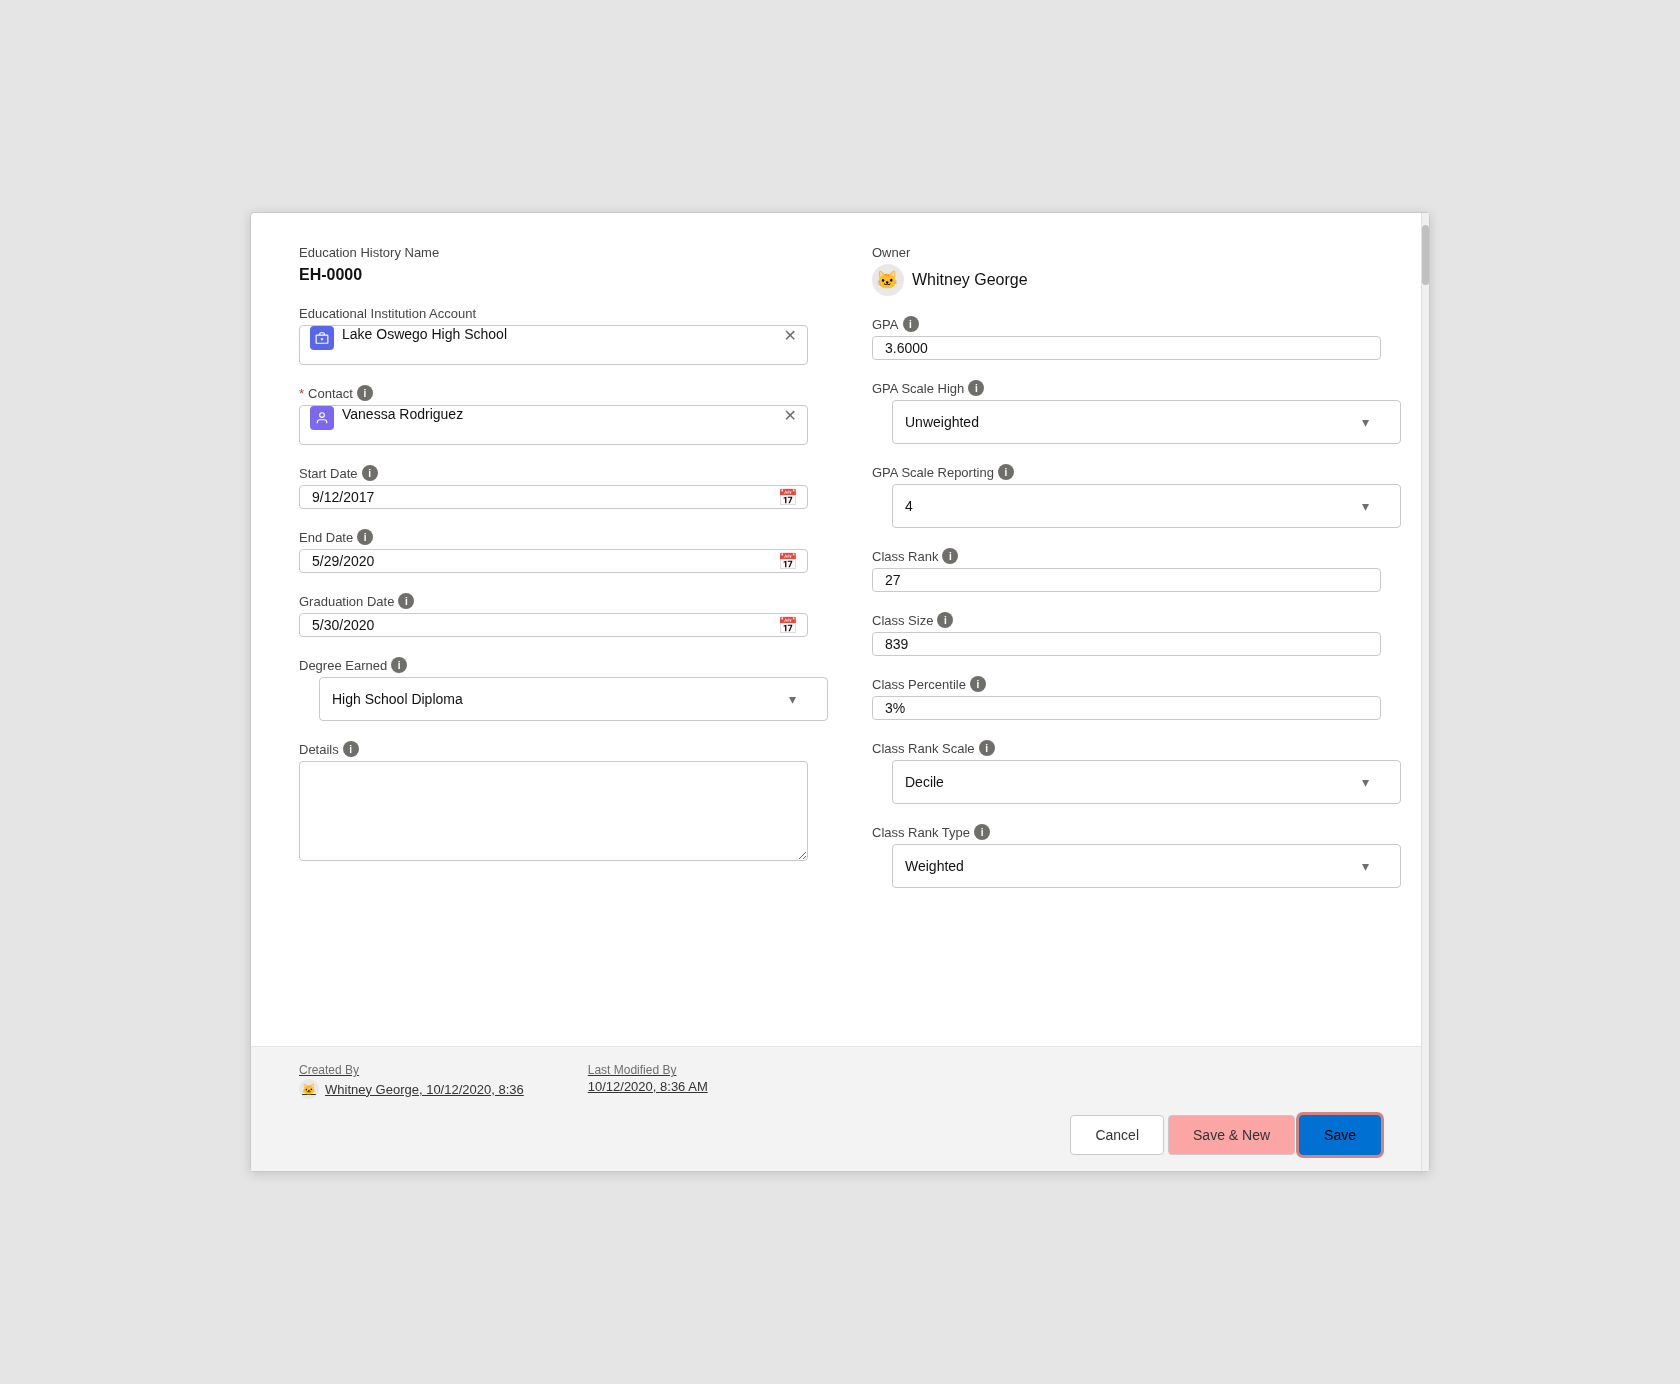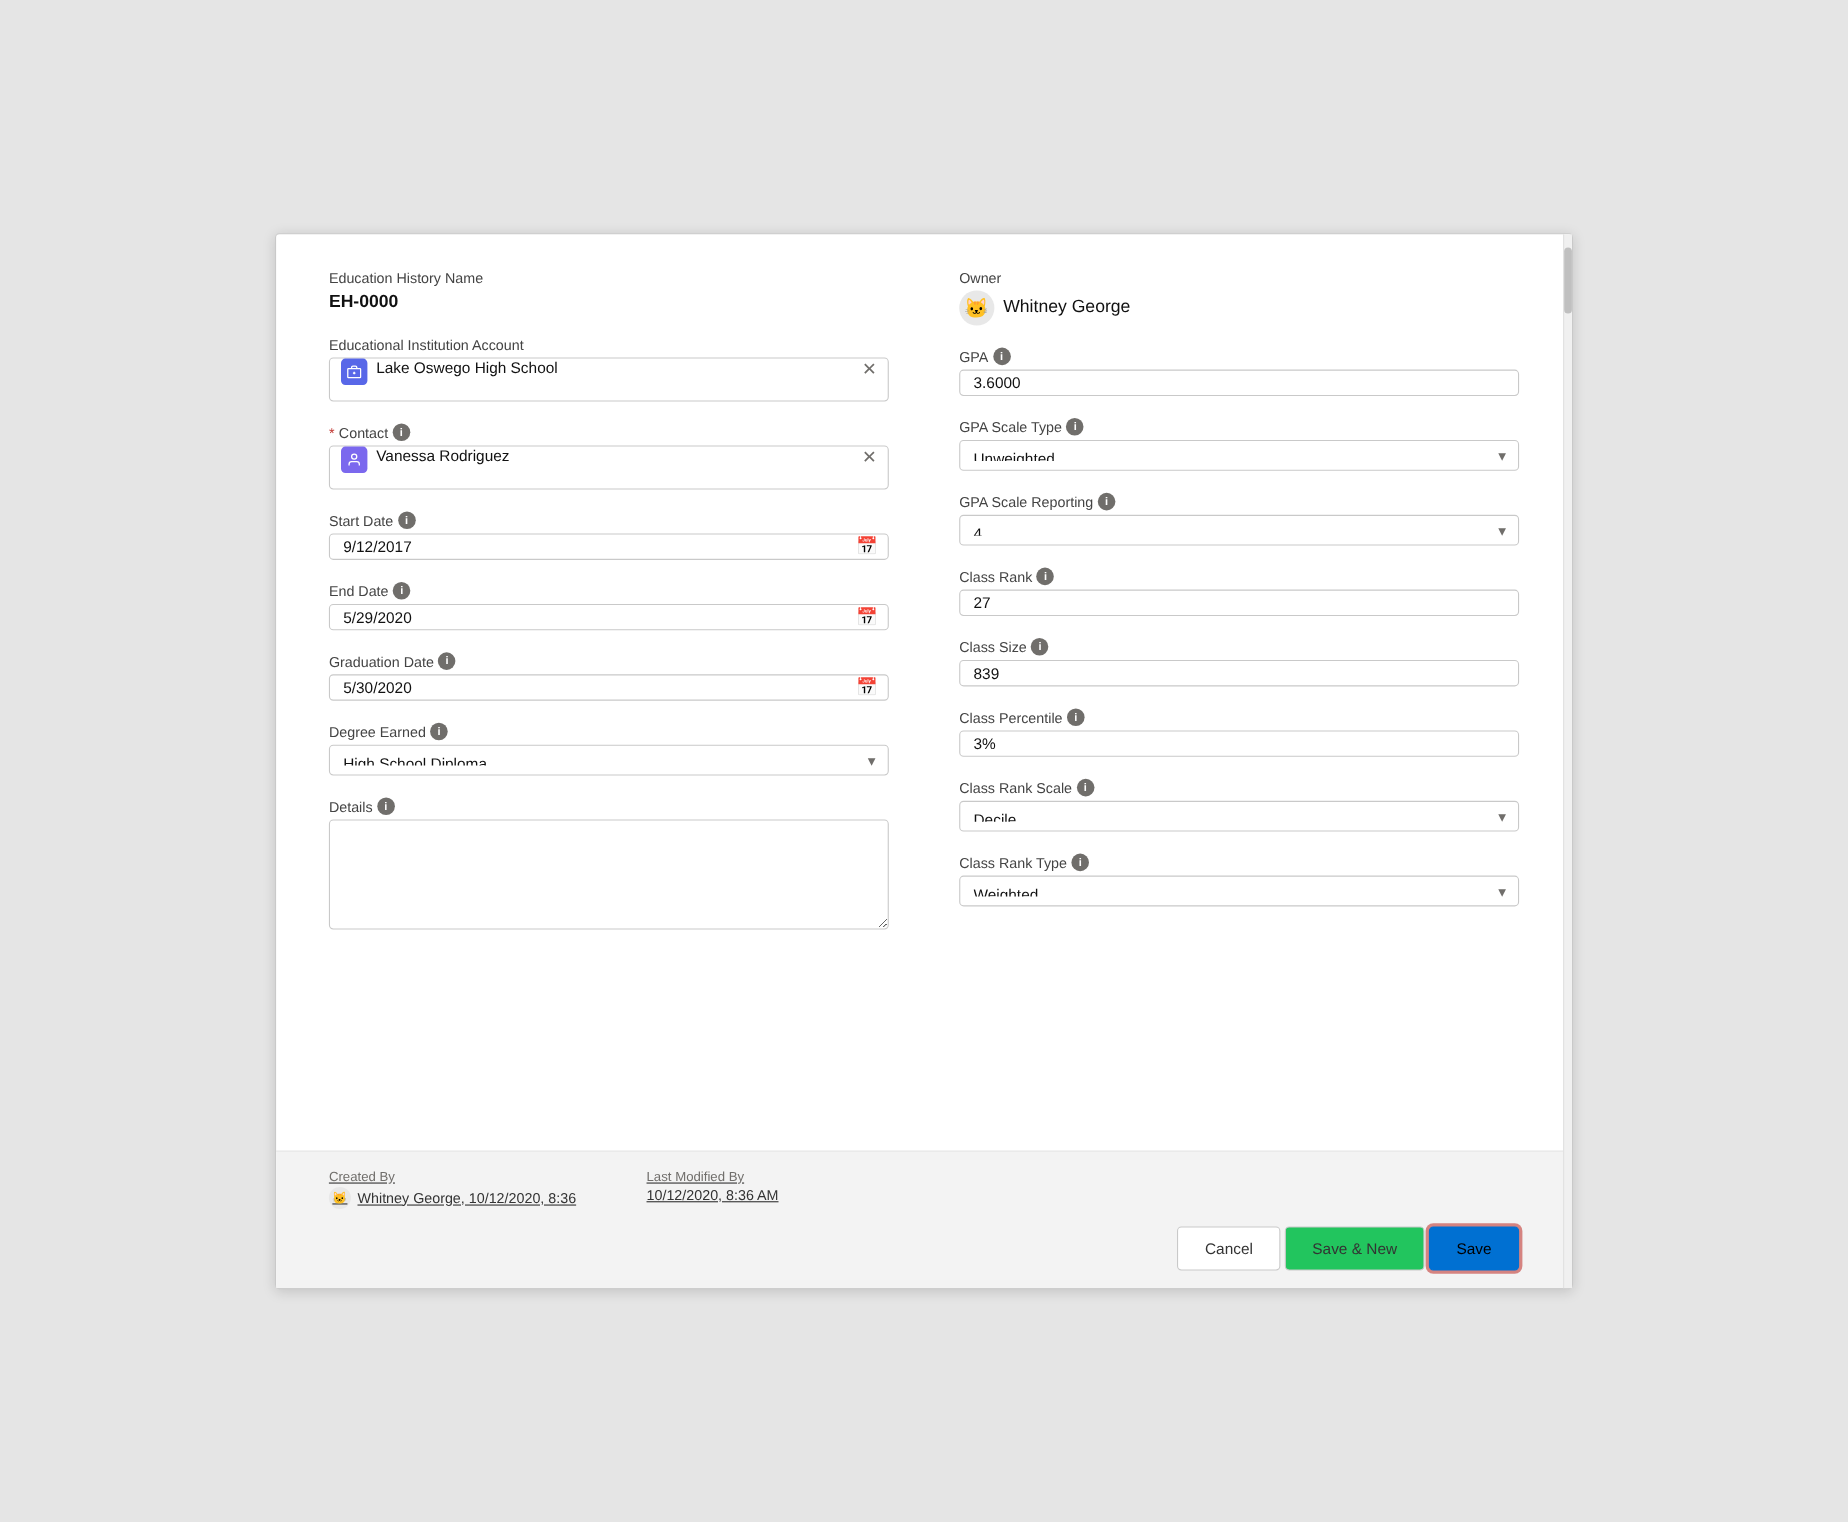--- a/index.html
+++ b/index.html
@@ -139,23 +139,24 @@
     }
     .select-field {
       width: 100%;
       border: 1px solid #c9c9c9;
       border-radius: 4px;
       padding: 8px 12px;
       font-size: 14px;
       color: #111;
       background: #fff;
       outline: none;
-      height: 28px;
+      height: 44px;
       appearance: none;
       cursor: pointer;
+      margin-left: 20px;
     }
     .select-wrapper {
       position: relative;
     }
     .select-wrapper::after {
       content: '▾';
       position: absolute;
       right: 12px;
       top: 50%;
       transform: translateY(-50%);
@@ -230,21 +231,21 @@
       display: inline-flex;
       align-items: center;
       justify-content: center;
     }
     .btn-cancel {
       background: #fff;
       border-color: #c9c9c9;
       color: #333;
     }
     .btn-save-new {
-      background: #22c55e;
+      background: #fca5a5;
       border-color: #c9c9c9;
       color: #333;
     }
     .btn-save {
       background: #0070d2;
       border-color: #0070d2;
       color: #000000;
       box-shadow: 0 0 0 3px rgba(194, 57, 52, 0.6);
     }
     .scrollbar-stub {
@@ -409,21 +410,21 @@
       <div class="field-group">
         <div class="field-label">
           <span>GPA</span>
           <span class="info-icon">i</span>
         </div>
         <input class="input-field" type="text" value="3.6000" style="">
       </div>
 
       <div class="field-group">
         <div class="field-label">
-          <span>GPA Scale Type</span>
+          <span>GPA Scale High</span>
           <span class="info-icon">i</span>
         </div>
         <div class="select-wrapper">
           <select class="select-field">
             <option>Unweighted</option>
             <option>Weighted</option>
           </select>
         </div>
       </div>
 

